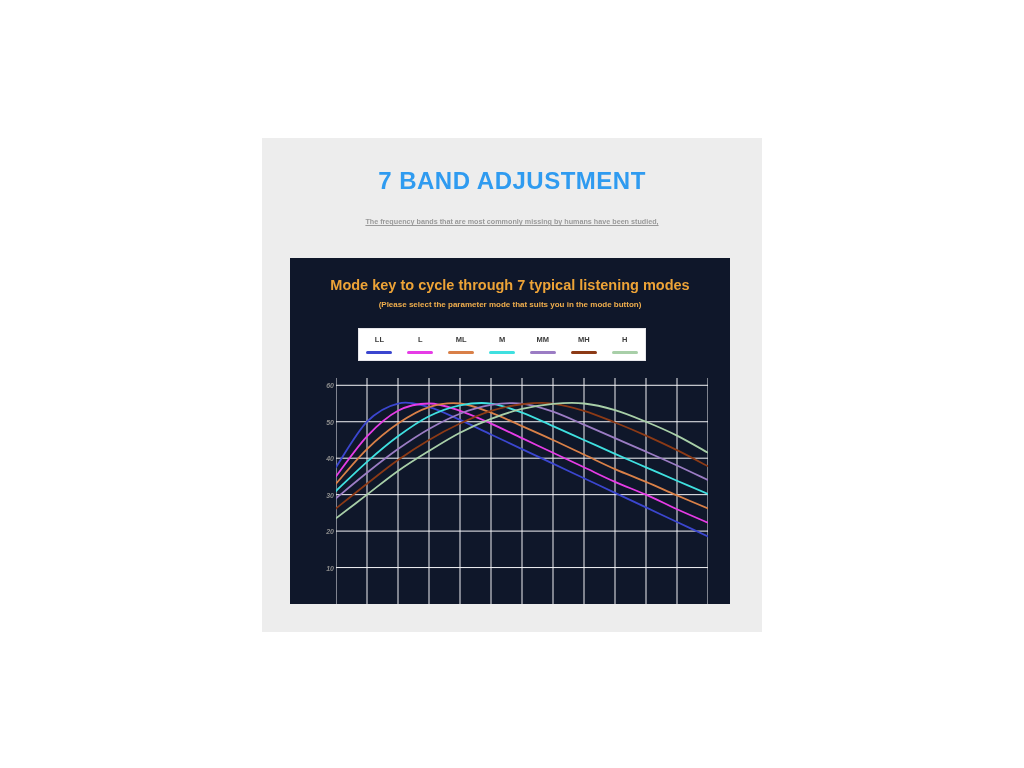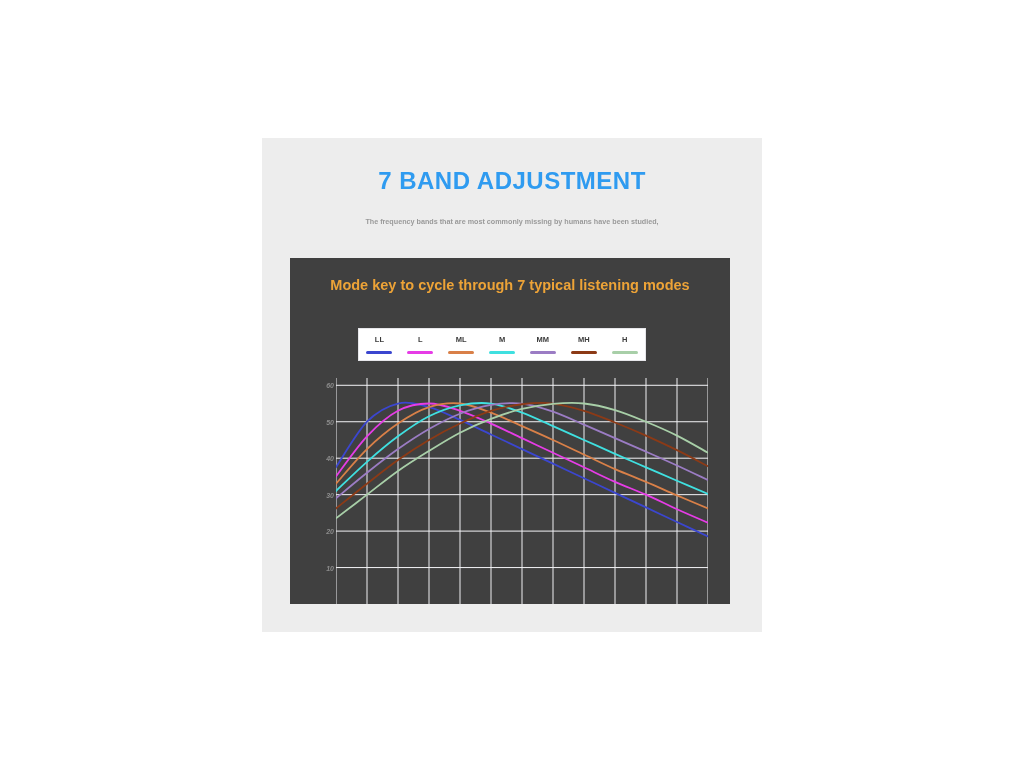--- a/index.html
+++ b/index.html
@@ -20,26 +20,26 @@
     position:absolute;left:262px;top:168px;width:500px;
     text-align:center;
     font-size:24px;font-weight:bold;letter-spacing:0.5px;
     color:#2f9bf0;line-height:1.05;white-space:nowrap;
   }
   .hero-sub{
     position:absolute;left:282px;top:216px;width:460px;
     text-align:center;color:#9a9a9a;
     font-size:7.2px;line-height:1.55;font-weight:bold;
   }
-  .hero-sub div{white-space:nowrap;}
+  .hero-sub div{white-space:nowrap;text-decoration:underline;}
 
   
   .card{
     position:absolute;left:290px;top:258px;width:440px;height:346px;
-    background:#404040;
+    background:#0f172a;
   }
 
   .card-title{
     position:absolute;left:0;top:19px;width:440px;text-align:center;
     color:#eda337;font-size:14.5px;font-weight:bold;white-space:nowrap;
   }
   .card-subtitle{
     position:absolute;left:0;top:42px;width:440px;text-align:center;
     color:#f0ae4d;font-size:8px;font-weight:bold;white-space:nowrap;
   }
@@ -84,20 +84,21 @@
 
   <div class="hero-title">7 BAND ADJUSTMENT</div>
 
   <div class="hero-sub">
     <div>The frequency bands that are most commonly missing by humans have been studied,</div>
   </div>
 
   <div class="card">
 
     <div class="card-title">Mode key to cycle through 7 typical listening modes</div>
+    <div class="card-subtitle">(Please select the parameter mode that suits you in the mode button)</div>
 
     <div class="legend">
       <div class="legend-row labels" id="legend-labels">
           <div class="legend-cell">LL</div>
           <div class="legend-cell">L</div>
           <div class="legend-cell">ML</div>
           <div class="legend-cell">M</div>
           <div class="legend-cell">MM</div>
           <div class="legend-cell">MH</div>
           <div class="legend-cell">H</div>

